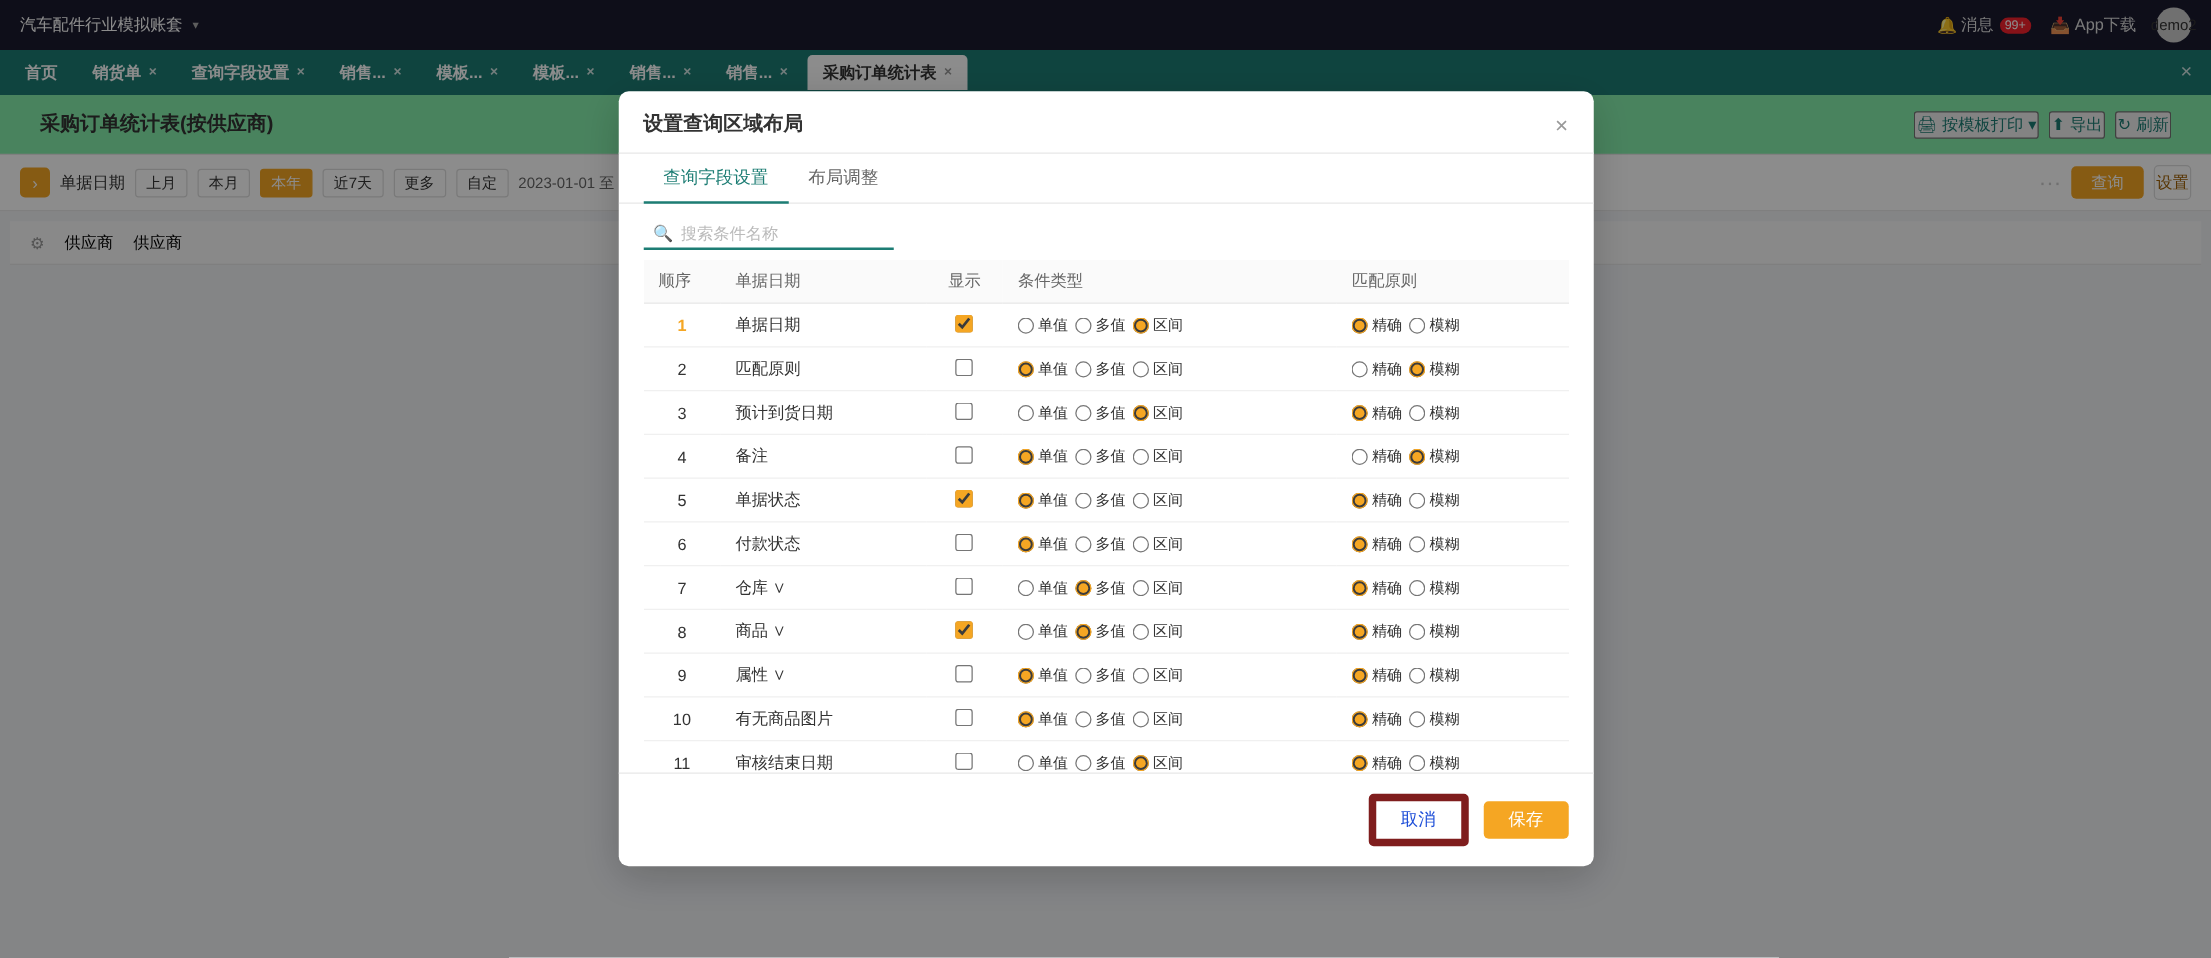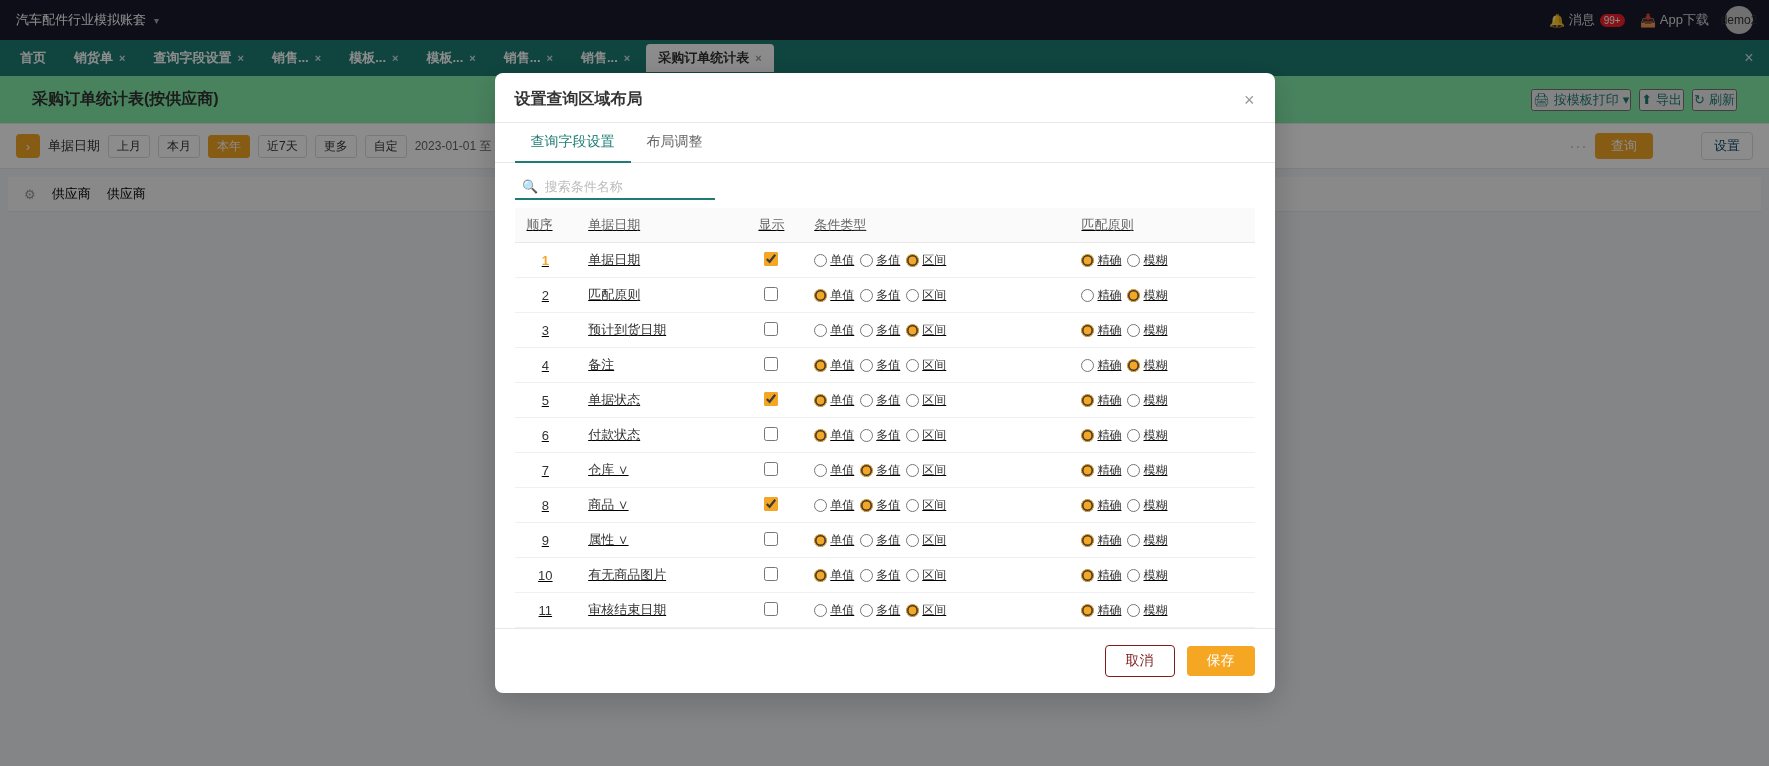--- a/index.html
+++ b/index.html
@@ -77,21 +77,21 @@
       align-items: center;
       gap: 8px;
       border-bottom: 1px solid #e8e8e8;
     }
     .filter-toggle { background: #f5a623; color: #fff; border: none; width: 24px; height: 24px; border-radius: 4px; cursor: pointer; display: flex; align-items: center; justify-content: center; }
     .filter-label { color: #333; font-size: 13px; }
     .date-btn { padding: 2px 8px; border-radius: 3px; border: 1px solid #ddd; cursor: pointer; font-size: 12px; color: #333; background: #fff; }
     .date-btn.active { background: #f5a623; color: #fff; border-color: #f5a623; }
     .date-range { color: #666; font-size: 12px; }
     .btn-query { background: #f5a623; color: #fff; border: none; padding: 4px 16px; border-radius: 4px; cursor: pointer; font-size: 13px; margin-left: auto; }
-    .btn-setting { background: #fff; color: #0c4a6e; border: 1px solid #ddd; padding: 4px 12px; border-radius: 4px; cursor: pointer; font-size: 13px; margin-left: 40px; }
+    .btn-setting { background: #fff; color: #a16207; border: 1px solid #ddd; padding: 4px 1px; border-radius: 4px; cursor: pointer; font-size: 13px; }
 
     
     .table-area {
       background: #fff;
       margin: 8px;
       border-radius: 4px;
     }
     .table-header-row {
       display: flex;
       align-items: center;
@@ -152,21 +152,21 @@
       border-bottom: 2px solid #1d7d74;
       padding: 4px 8px;
       gap: 6px;
       width: 200px;
     }
     .search-input { border: none; outline: none; font-size: 13px; color: #333; width: 150px; }
     .search-input::placeholder { color: #bbb; }
 
     
     .conditions-table { flex: 1; overflow-y: auto; padding: 0 20px; }
-    .conditions-table table { width: 100%; border-collapse: collapse; text-decoration: underline; }
+    .conditions-table table { width: 100%; border-collapse: collapse; }
     .conditions-table thead th {
       padding: 8px 12px;
       text-align: left;
       font-size: 13px;
       color: #666;
       background: #fafafa;
       border-bottom: 1px solid #e8e8e8;
       font-weight: normal;
     }
     .conditions-table tbody td {
@@ -185,21 +185,21 @@
 
     
     .dialog-footer {
       display: flex;
       justify-content: flex-end;
       align-items: center;
       gap: 12px;
       padding: 16px 20px;
       border-top: 1px solid #e8e8e8;
     }
-    .btn-cancel { padding: 6px 20px; border: 1px solid #7f1d1d; background: #fff; color: #7f1d1d; border-radius: 4px; cursor: pointer; font-size: 14px; }
+    .btn-cancel { padding: 6px 20px; border: 6px solid #7f1d1d; background: #fff; color: #1d4ed8; border-radius: 4px; cursor: pointer; font-size: 14px; }
     .btn-save { padding: 6px 20px; border: none; background: #f5a623; color: #fff; border-radius: 4px; cursor: pointer; font-size: 14px; }
 
     
     .conditions-table::-webkit-scrollbar { width: 6px; }
     .conditions-table::-webkit-scrollbar-track { background: #f0f0f0; }
     .conditions-table::-webkit-scrollbar-thumb { background: #ccc; border-radius: 3px; }
 
     .close-x-btn {
       position: absolute;
       top: 0;

